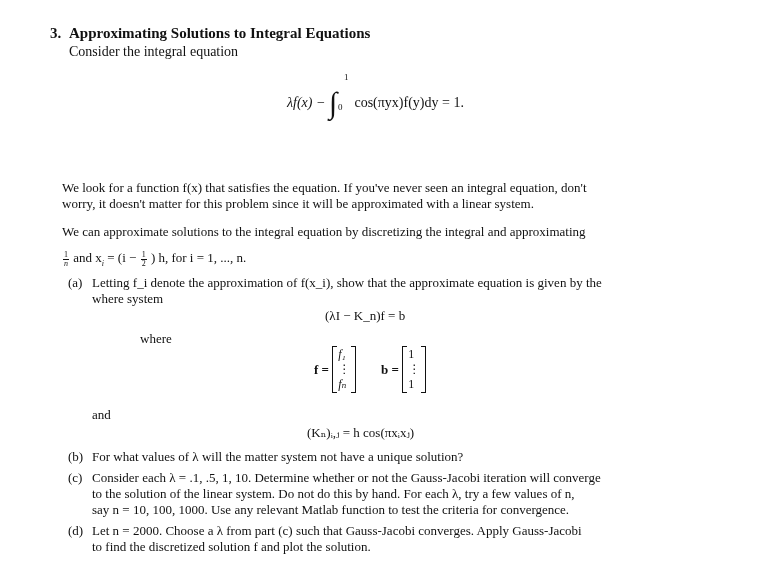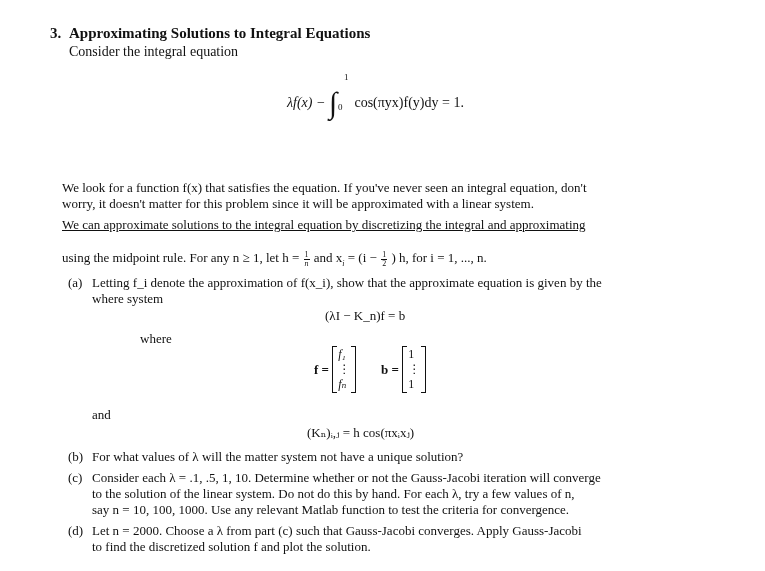--- a/index.html
+++ b/index.html
@@ -34,23 +34,22 @@
     <span class="integral">∫</span>
     <span class="lim" style="left:15px; top:-10px;">1</span>
     <span class="lim" style="left:9px; top:20px;">0</span>
   </span>
   <span>cos(πyx)f(y)dy = 1.</span>
 </div>
 
 <div class="abs para" style="left:62px; top:180px;">We look for a function f(x) that satisfies the equation. If you've never seen an integral equation, don't</div>
 <div class="abs para" style="left:62px; top:196px;text-align:center;">worry, it doesn't matter for this problem since it will be approximated with a linear system.</div>
 
-<div class="abs para" style="left:62px; top:217px;text-decoration:underline;">We can approximate solutions to the integral equation by discretizing the integral and approximating</div>
+<div class="abs para" style="left:62px; top:224px;">We can approximate solutions to the integral equation by discretizing the integral and approximating</div>
 <div class="abs para" style="left:62px; top:250px;">
-  <span>using the midpoint rule. For any n ≥ 1, let h =</span>
   <span class="frac"><span class="num">1</span><span class="m">n</span></span>
   <span>and x</span><sub class="m" style="font-size:8px;">i</sub>
   <span>= (i −</span>
   <span class="frac"><span class="num">1</span><span>2</span></span>
   <span>) h, for i = 1, ..., n.</span>
 </div>
 
 <div class="abs para" style="left:68px; top:275px;">(a)</div>
 <div class="abs para" style="left:92px; top:275px;">Letting f_i denote the approximation of f(x_i), show that the approximate equation is given by the</div>
 <div class="abs para" style="left:92px; top:291px;">where system</div>

